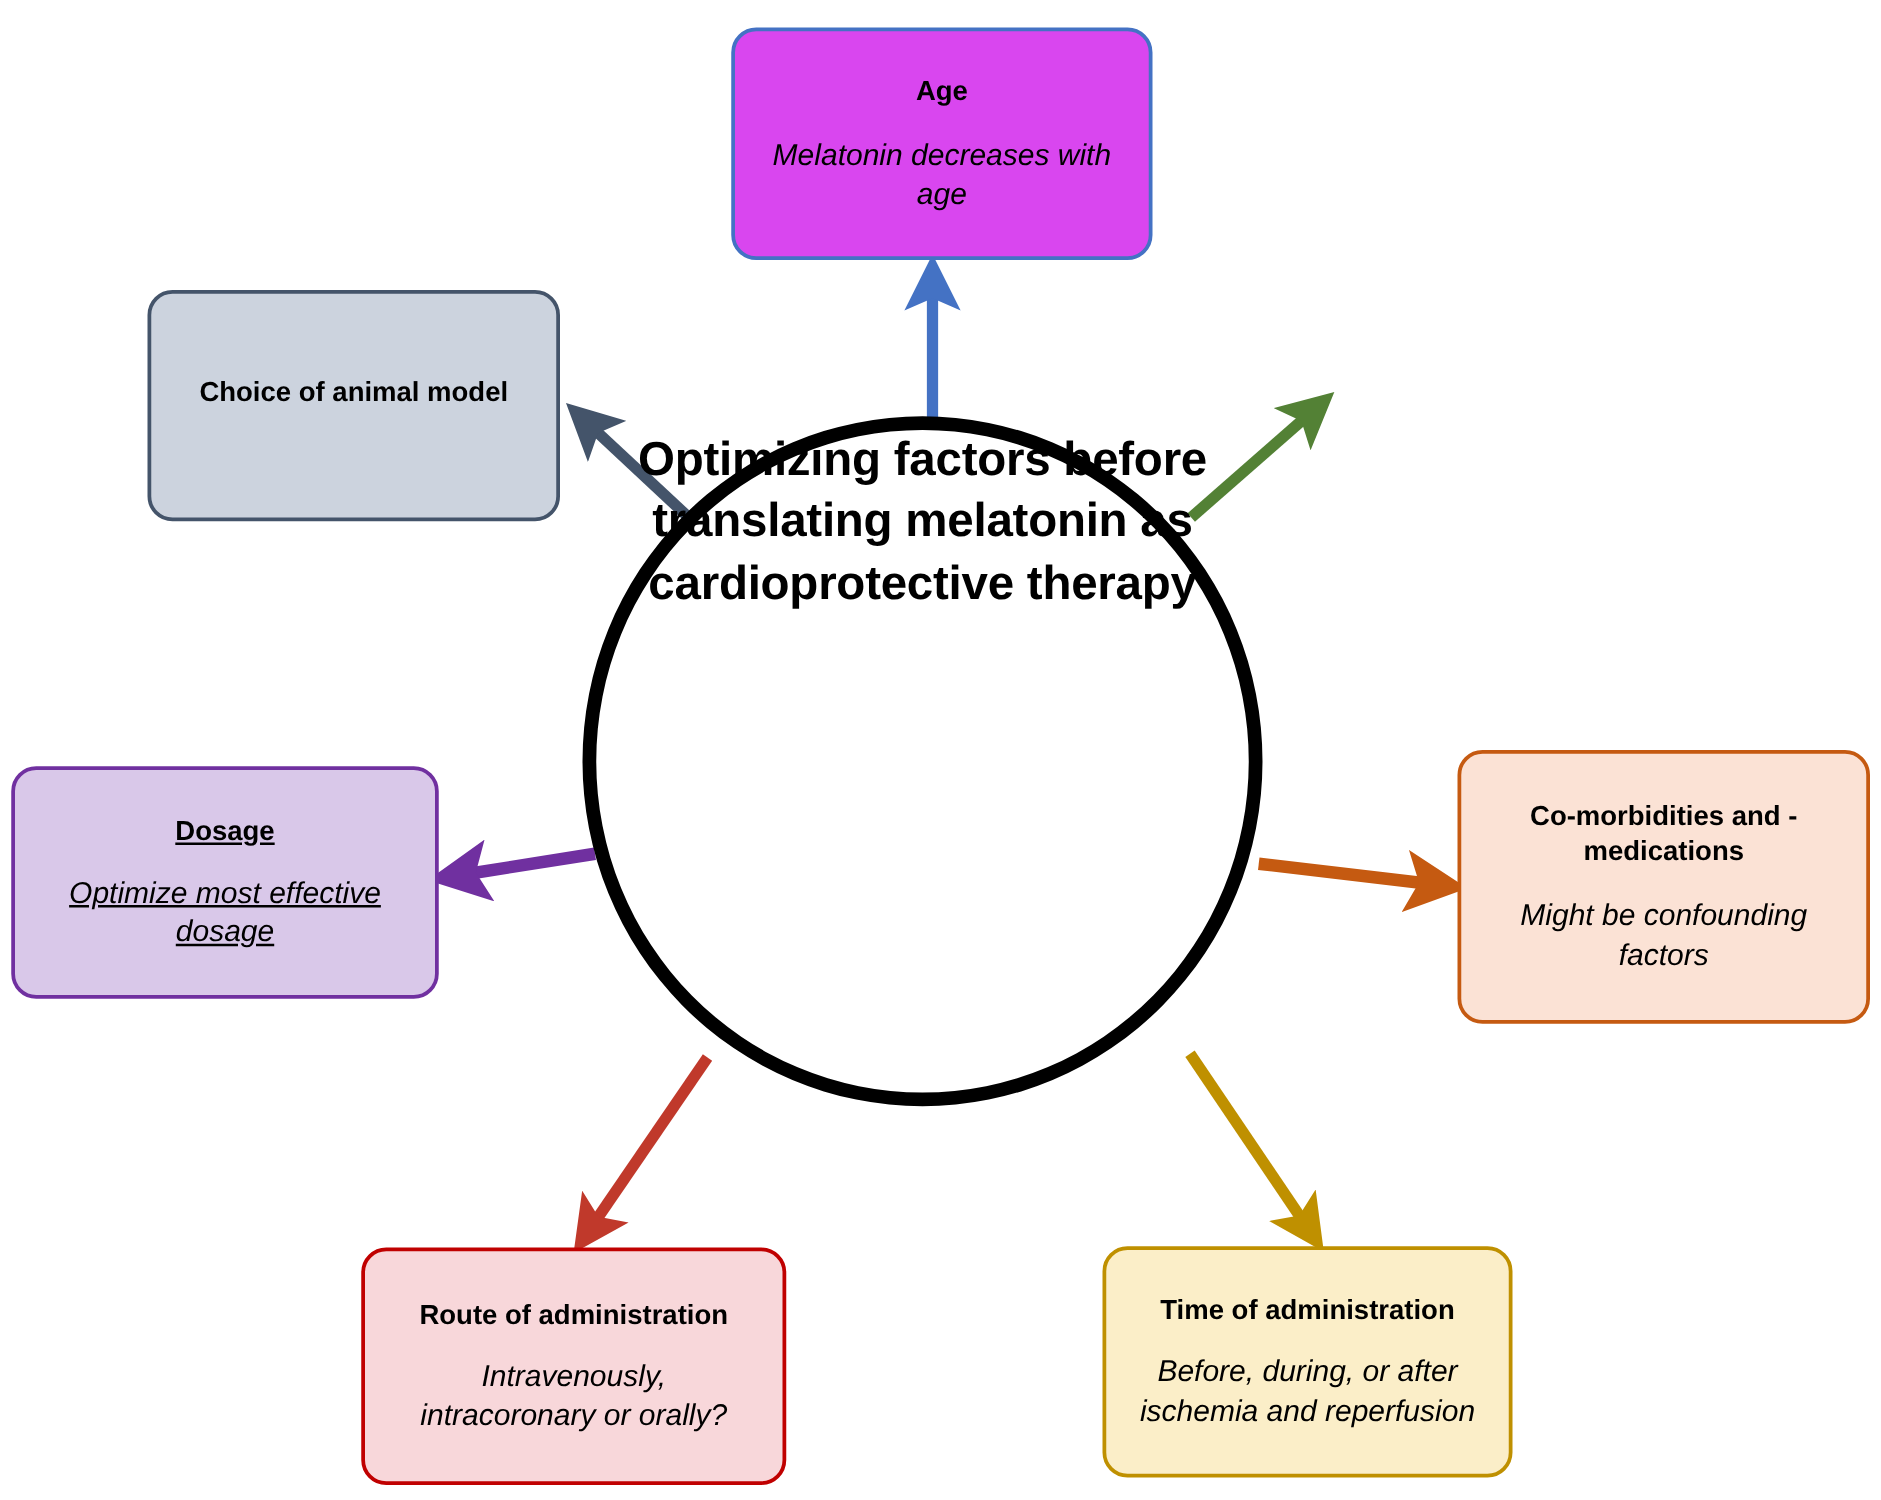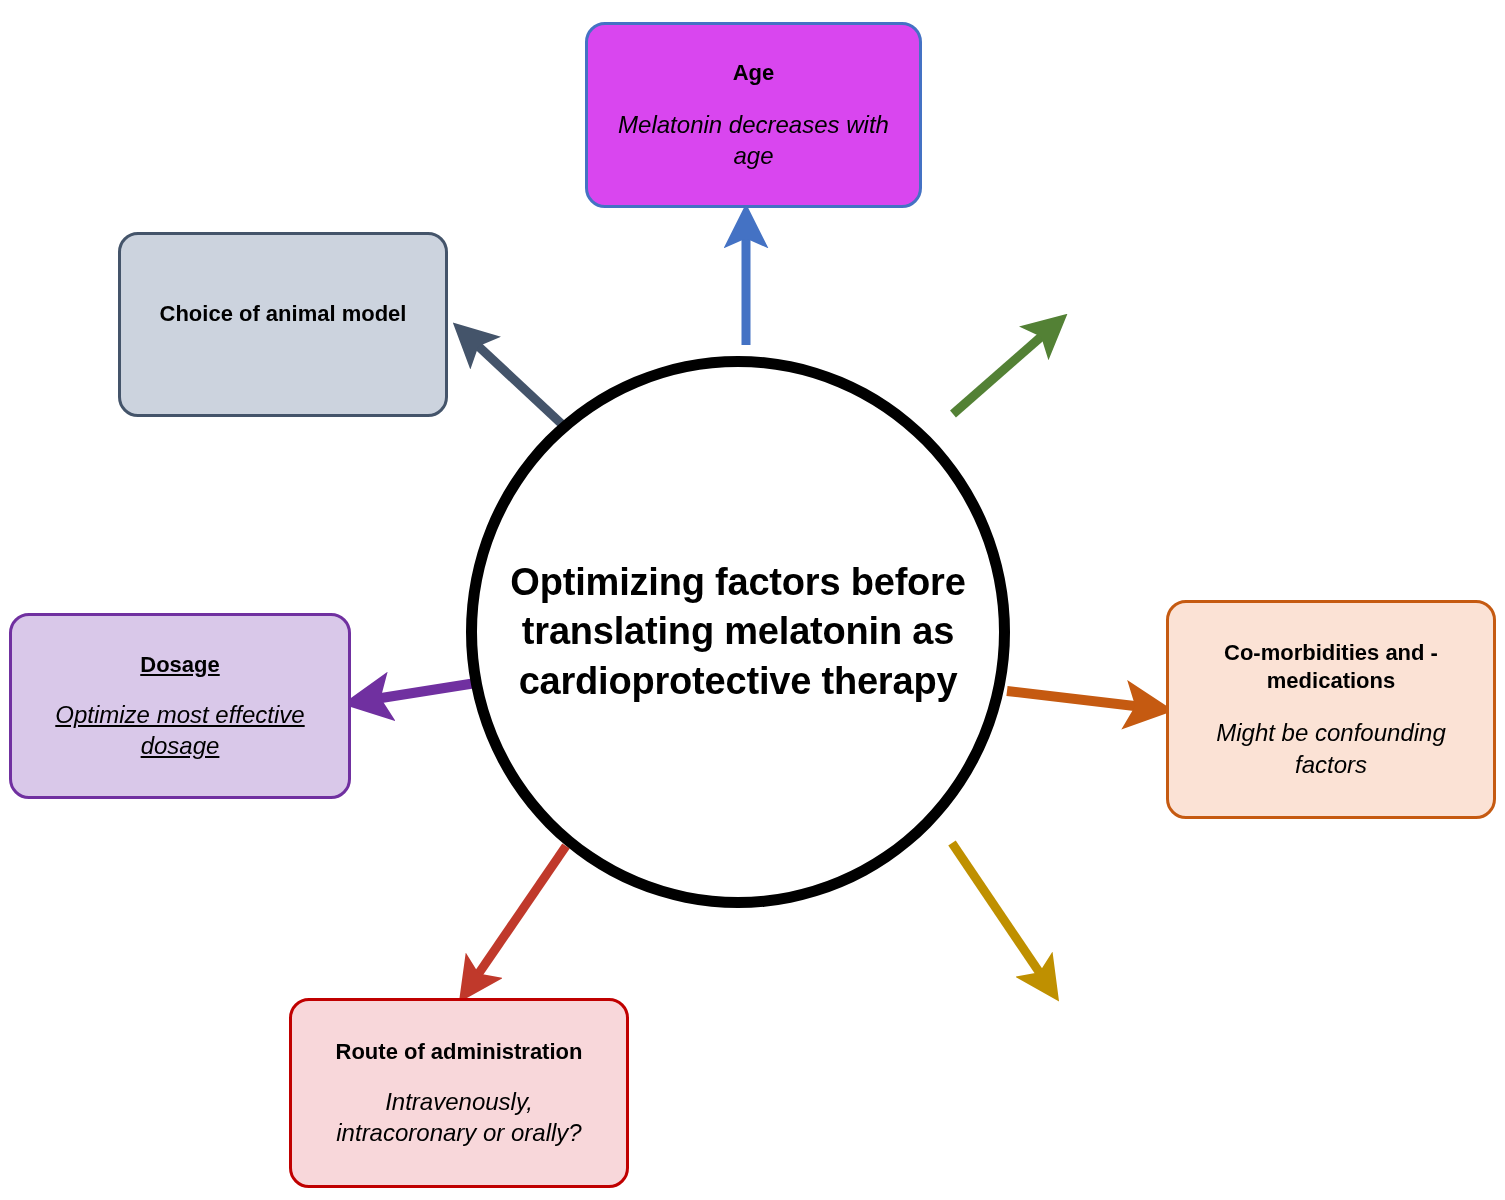--- a/index.html
+++ b/index.html
@@ -24,29 +24,29 @@
     left: 0;
     top: 0;
     width: 1505px;
     height: 1200px;
   }
 
   
   .center-node {
     position: absolute;
     left: 466px;
-    top: 356px;
+    top: 333px;
     width: 544px;
     height: 552px;
     border: 11px solid #a16207;
     border-radius: 50%;
     background: #ffffff;
     box-sizing: border-box;
     display: flex;
-    align-items: center;
+    align-items: flex-start;
     justify-content: center;
     z-index: 3;
   }
   .center-text {
     font-size: 38px;
     font-weight: bold;
     color: #000000;
     text-align: center;
     line-height: 1.30;
     width: 460px;
@@ -155,20 +155,24 @@
     <div class="node-title">Choice of animal model</div>
   </div>
 
 
   <div class="node" id="node-comorbidities" style="background: rgb(251, 226, 213); border-color: rgb(197, 90, 17);">
     <div class="node-title">Co-morbidities and -
 medications</div>
     <div class="node-desc">Might be confounding factors</div>
   </div>
 
+  <div class="node" id="node-time" style="background: rgb(251, 238, 200); border-color: rgb(191, 144, 0);">
+    <div class="node-title">Time of administration</div>
+    <div class="node-desc">Before, during, or after ischemia and reperfusion</div>
+  </div>
 
   <div class="node" id="node-route" style="background: rgb(248, 215, 218); border-color: rgb(192, 0, 0);">
     <div class="node-title">Route of administration</div>
     <div class="node-desc">Intravenously,
 intracoronary  or orally?</div>
   </div>
 
   <div class="node" id="node-dosage" style="background: rgb(217, 200, 233); border-color: rgb(112, 48, 160); text-decoration: underline;">
     <div class="node-title">Dosage</div>
     <div class="node-desc">Optimize most effective dosage</div>

